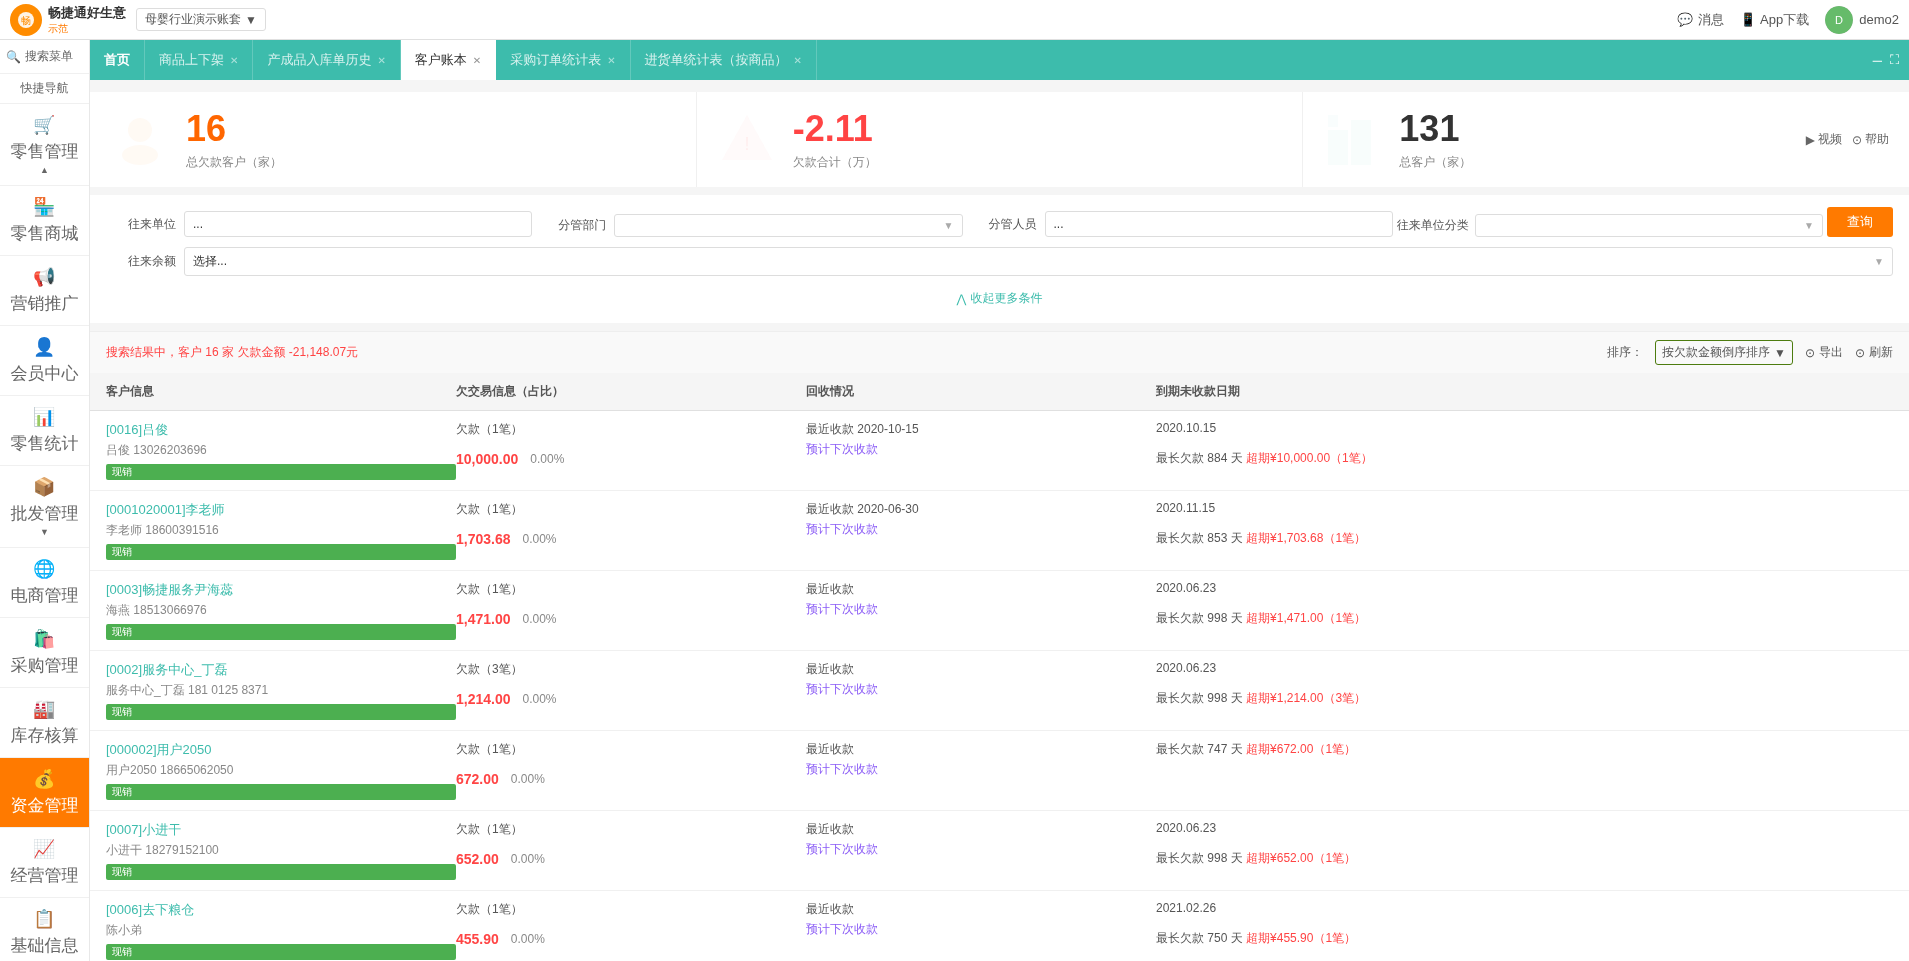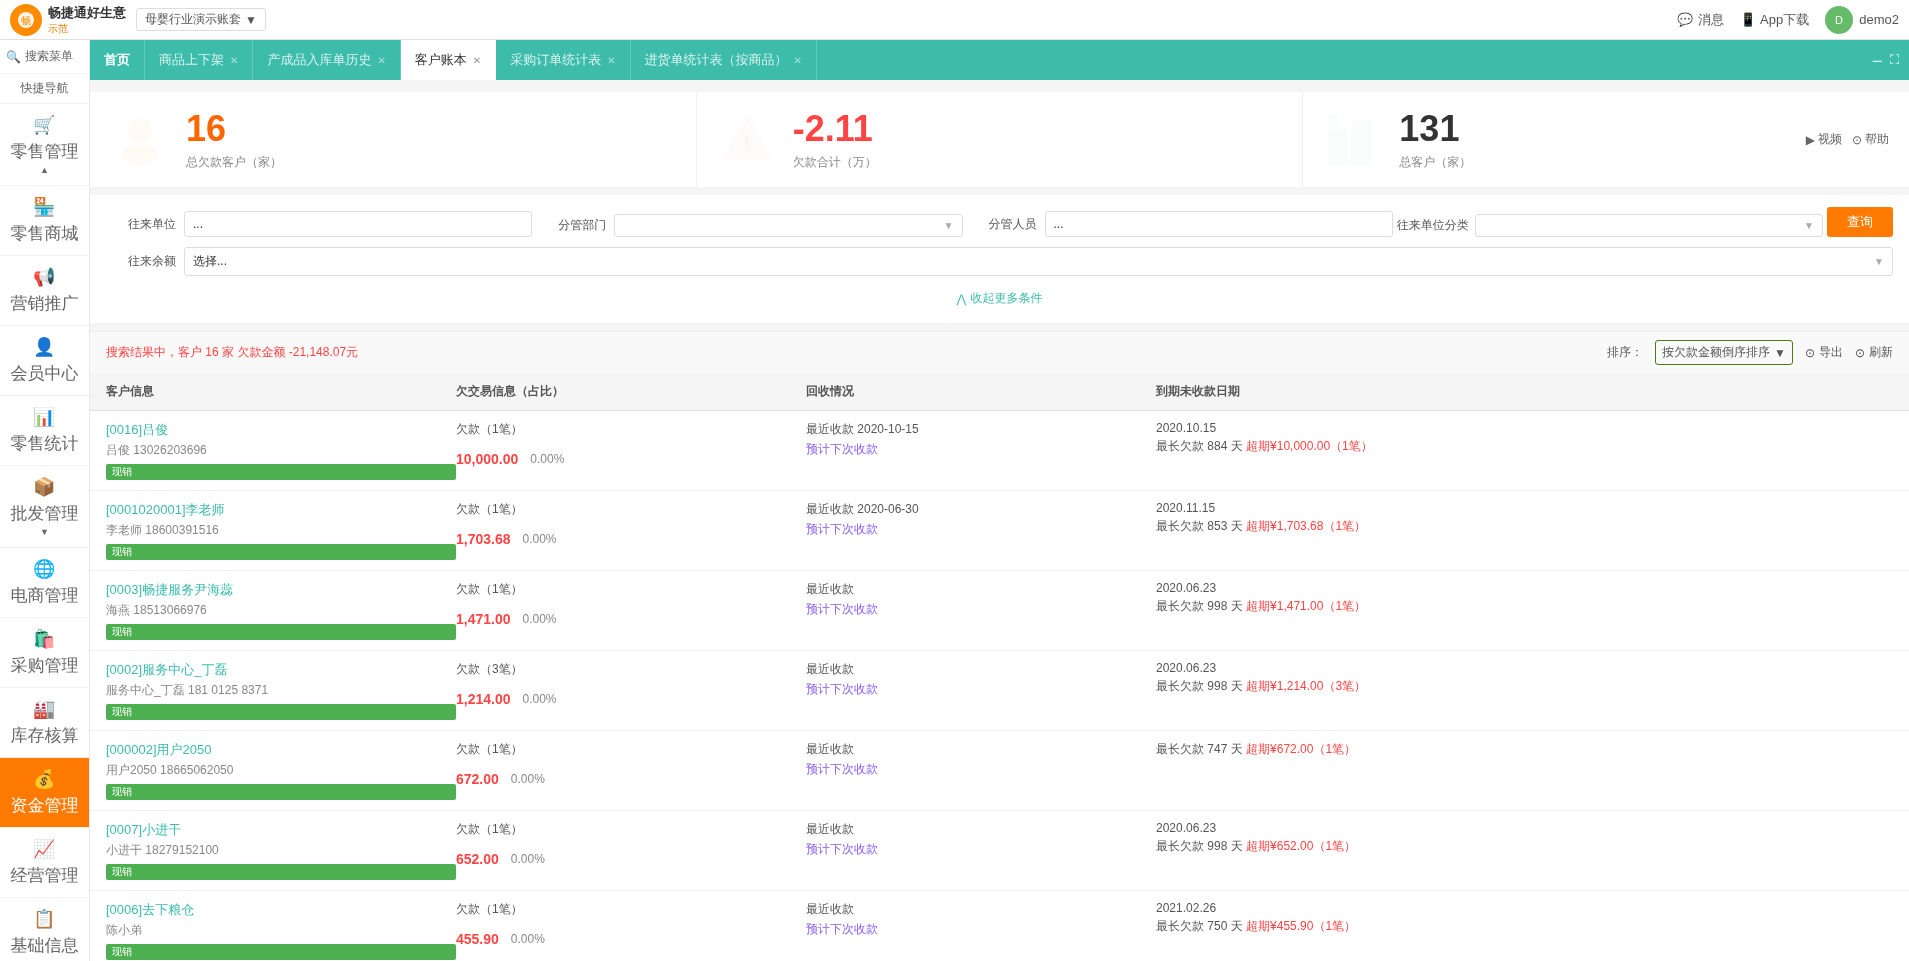--- a/index.html
+++ b/index.html
@@ -81,21 +81,21 @@
     .customer-phone { color: #888; font-size: 12px; }
     .customer-tag { display: inline-block; background: #4caf50; color: white; font-size: 10px; padding: 1px 6px; border-radius: 2px; margin-top: 2px; }
     .debt-info { display: flex; flex-direction: column; gap: 13px; }
     .debt-count { color: #555; font-size: 12px; }
     .debt-amount { color: #ff4444; font-size: 14px; font-weight: bold; }
     .debt-ratio { color: #888; font-size: 12px; }
     .debt-row { display: flex; align-items: center; gap: 12px; }
     .recovery-info { display: flex; flex-direction: column; gap: 3px; }
     .recovery-date { color: #555; font-size: 12px; }
     .recovery-next { color: #8b5cf6; font-size: 12px; }
-    .overdue-info { display: flex; flex-direction: column; gap: 3px; }
+    .overdue-info { display: flex; flex-direction: column; gap: 15px; }
     .overdue-date { color: #555; font-size: 12px; }
     .overdue-days { color: #555; font-size: 12px; }
     .overdue-link { color: #ff4444; cursor: pointer; font-size: 12px; }
 
     
     .btn-query { background: #ff7a00; color: white; border: none; padding: 6px 20px; border-radius: 3px; font-size: 13px; cursor: pointer; }
 
     
     ::-webkit-scrollbar { width: 6px; }
     ::-webkit-scrollbar-track { background: #f1f1f1; }

